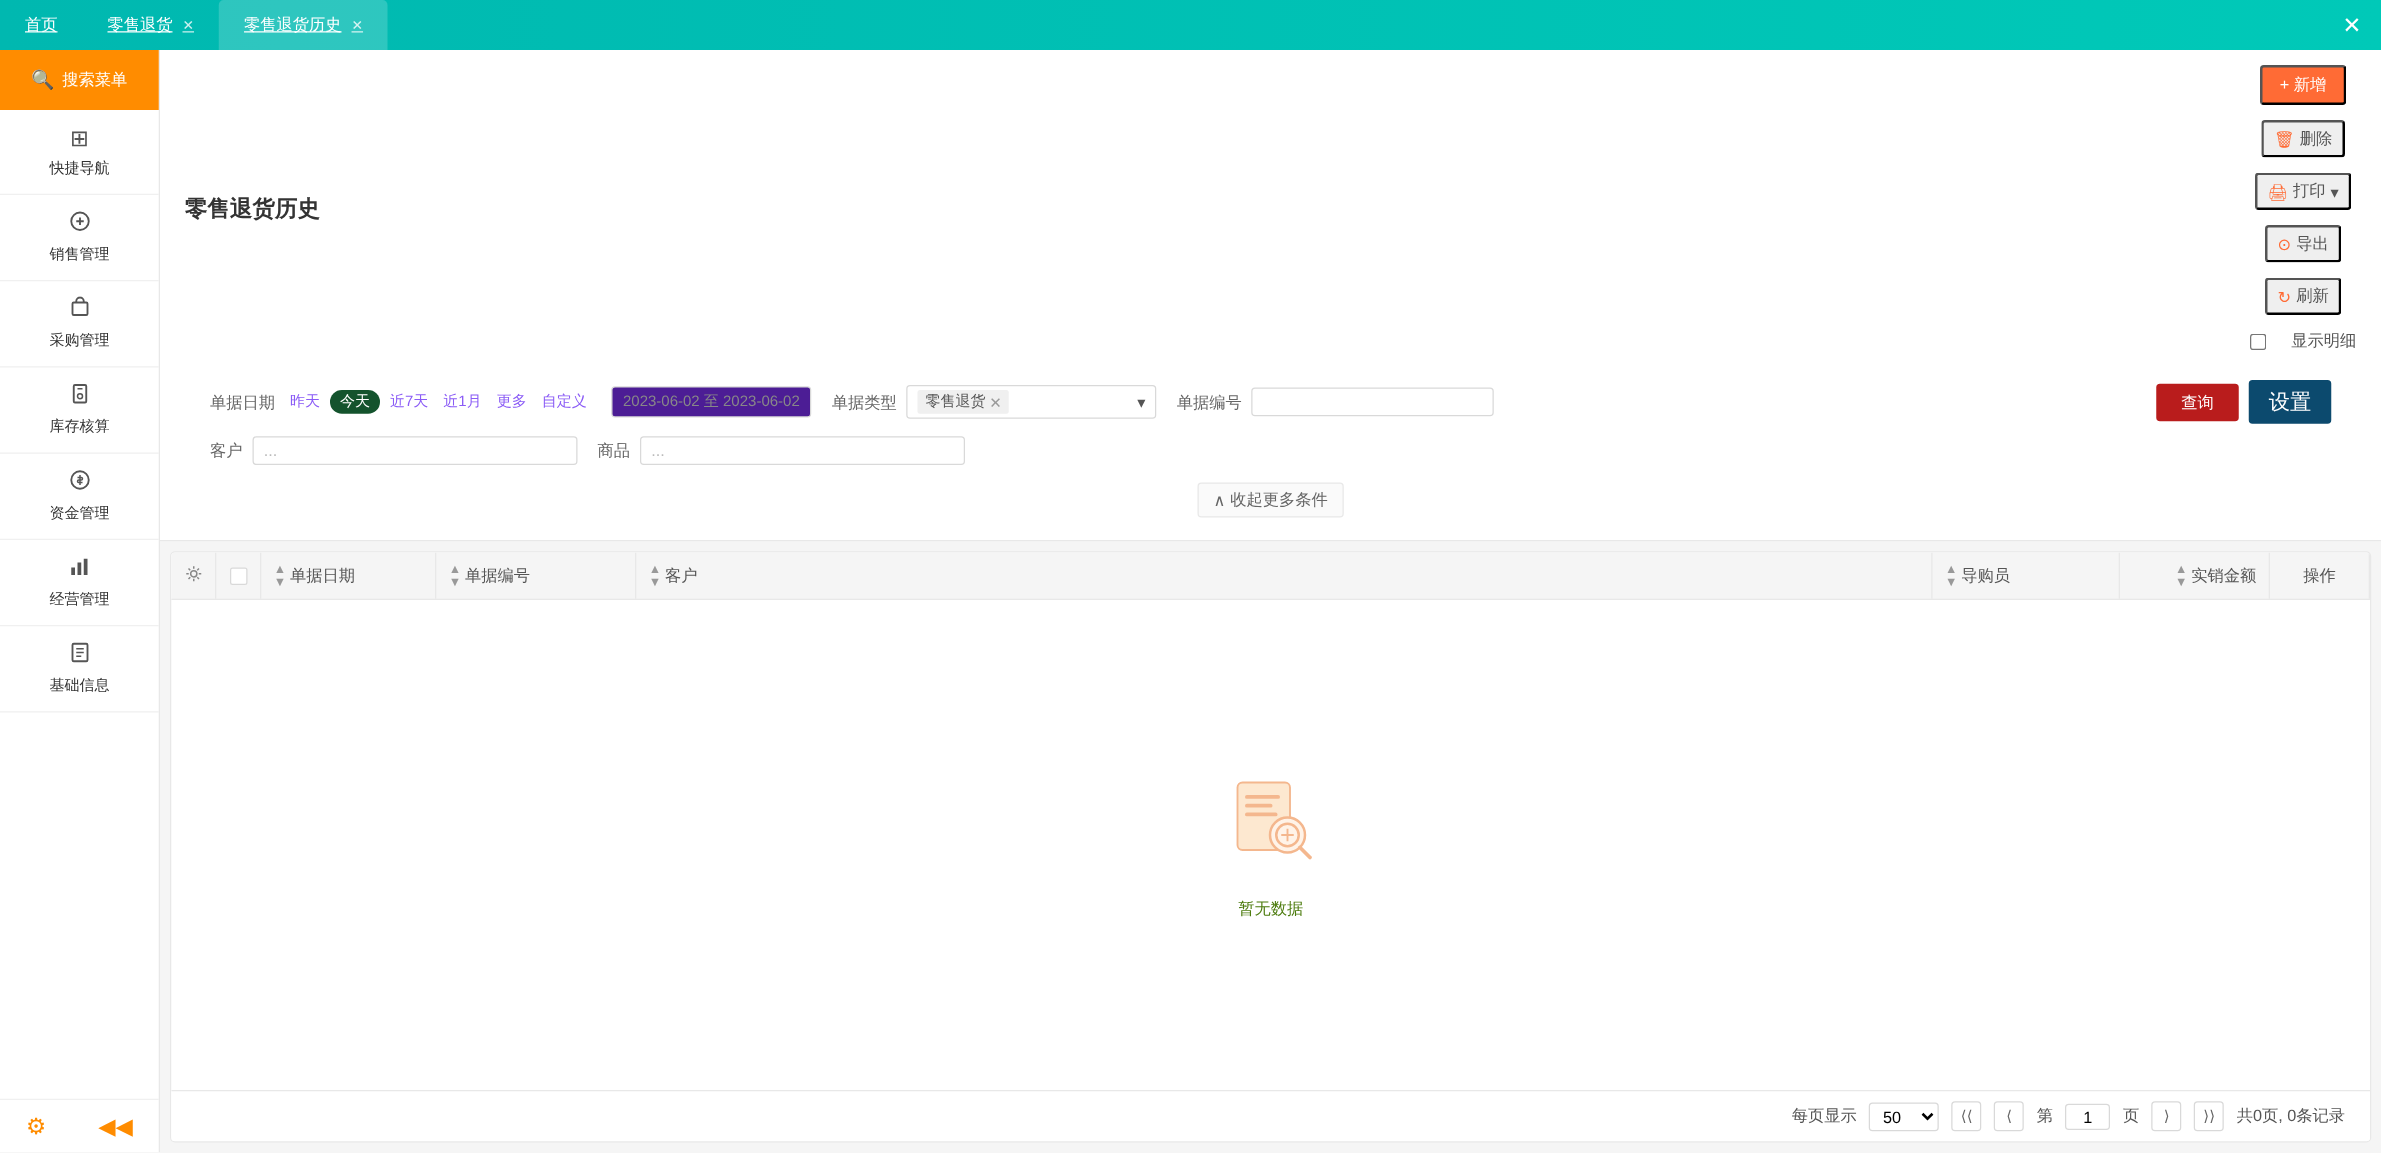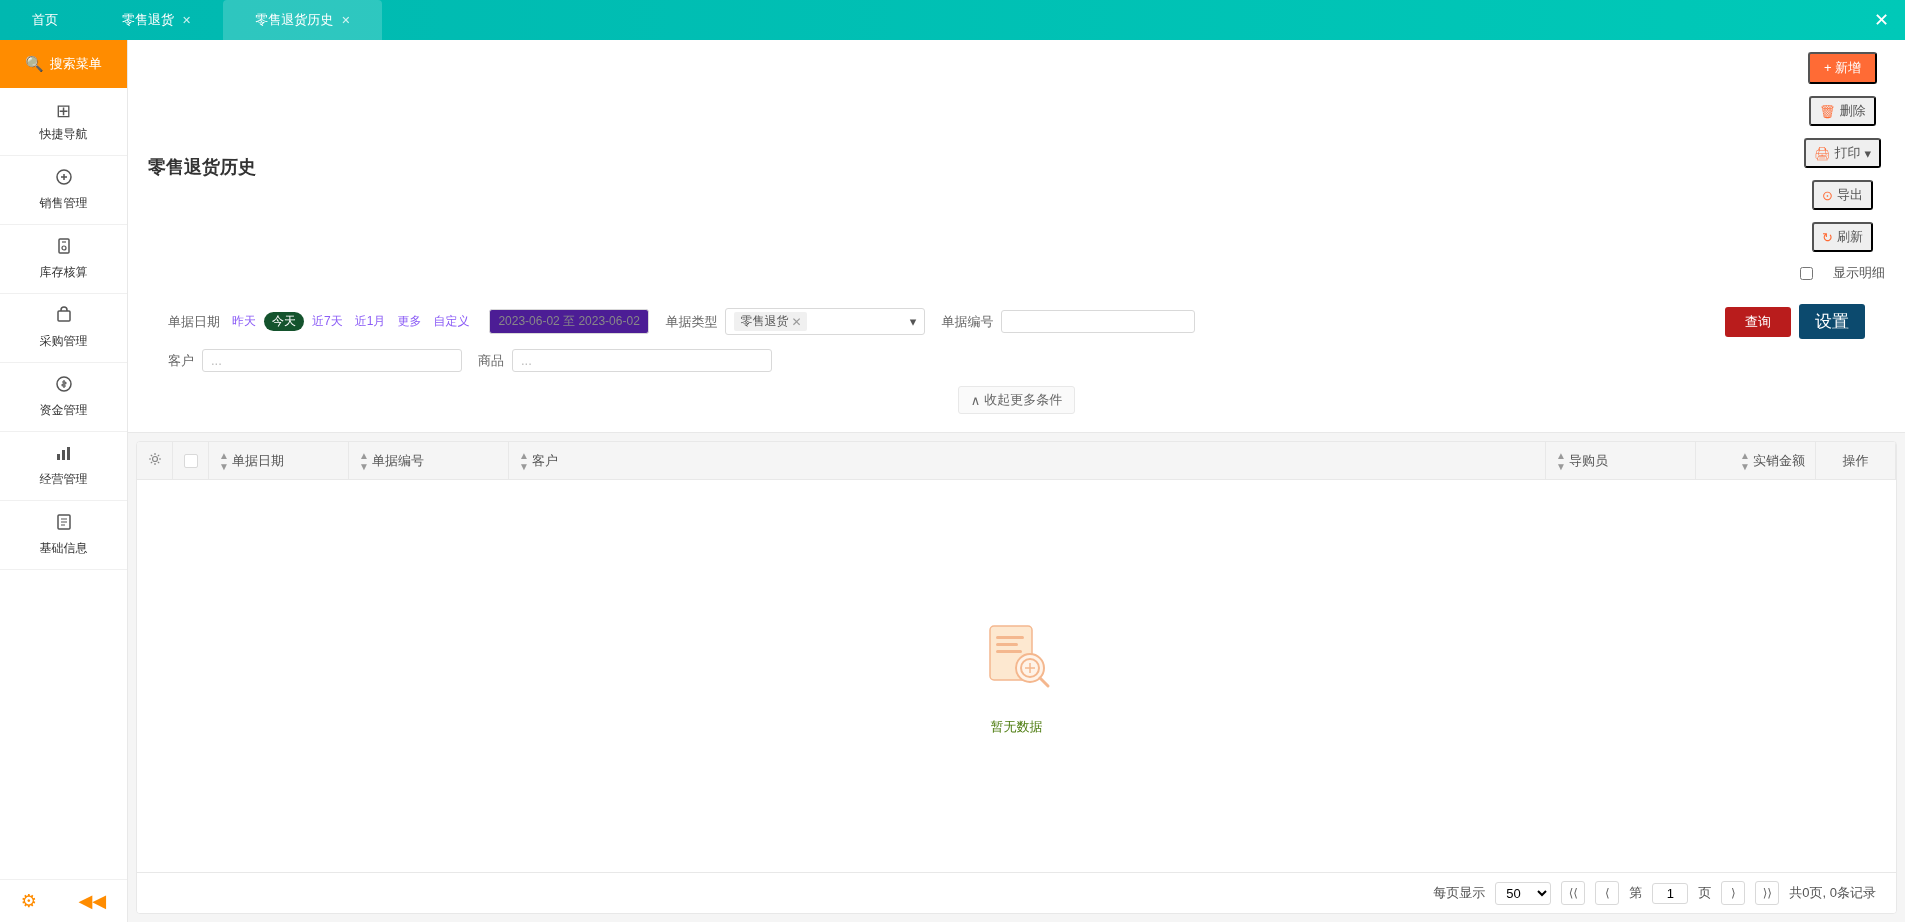--- a/index.html
+++ b/index.html
@@ -16,27 +16,28 @@
     }
     .top-bar-tabs {
       display: flex;
       align-items: stretch;
       height: 100%;
       flex: 1;
     }
     .top-tab {
       display: flex;
       align-items: center;
-      padding: 0 32px;
+      padding: 0 20px;
       color: #fff;
       font-size: 13px;
       cursor: pointer;
       gap: 6px;
       height: 100%;
       white-space: nowrap;
+      text-decoration: underline;
     }
     .top-tab.home {
       background: transparent;
     }
     .top-tab.active {
       background: rgba(255,255,255,0.18);
       border-radius: 4px 4px 0 0;
     }
     .top-tab .close-x {
       font-size: 11px;
@@ -431,35 +432,35 @@
         <svg width="18" height="18" viewBox="0 0 18 18">
             <circle cx="9" cy="9" r="7" fill="none" stroke="#555" stroke-width="1.5"></circle>
             <path d="M6 9h6M9 6v6" stroke="#555" stroke-width="1.5"></path>
           </svg>
       </span>
       <span>销售管理</span>
     </div>
     <div class="sidebar-item">
       <span class="sidebar-icon">
         <svg width="18" height="18" viewBox="0 0 18 18">
+            <rect x="3" y="5" width="12" height="10" rx="1" fill="none" stroke="#555" stroke-width="1.5"></rect>
+            <path d="M6 5V4a3 3 0 016 0v1" fill="none" stroke="#555" stroke-width="1.5"></path>
+          </svg>
+      </span>
+      <span>采购管理</span>
+    </div>
+    <div class="sidebar-item">
+      <span class="sidebar-icon">
+        <svg width="18" height="18" viewBox="0 0 18 18">
             <rect x="4" y="2" width="10" height="14" rx="1" fill="none" stroke="#555" stroke-width="1.5"></rect>
             <circle cx="9" cy="11" r="2" fill="none" stroke="#555" stroke-width="1.2"></circle>
             <path d="M7 5h4" stroke="#555" stroke-width="1.2"></path>
           </svg>
       </span>
       <span>库存核算</span>
-    </div>
-    <div class="sidebar-item">
-      <span class="sidebar-icon">
-        <svg width="18" height="18" viewBox="0 0 18 18">
-            <rect x="3" y="5" width="12" height="10" rx="1" fill="none" stroke="#555" stroke-width="1.5"></rect>
-            <path d="M6 5V4a3 3 0 016 0v1" fill="none" stroke="#555" stroke-width="1.5"></path>
-          </svg>
-      </span>
-      <span>采购管理</span>
     </div>
     <div class="sidebar-item">
       <span class="sidebar-icon">
         <svg width="18" height="18" viewBox="0 0 18 18">
             <circle cx="9" cy="9" r="7" fill="none" stroke="#555" stroke-width="1.5"></circle>
             <path d="M9 5v8M7 7h3a1 1 0 010 2H8a1 1 0 000 2h3" stroke="#555" stroke-width="1.2" fill="none"></path>
           </svg>
       </span>
       <span>资金管理</span>
     </div>

